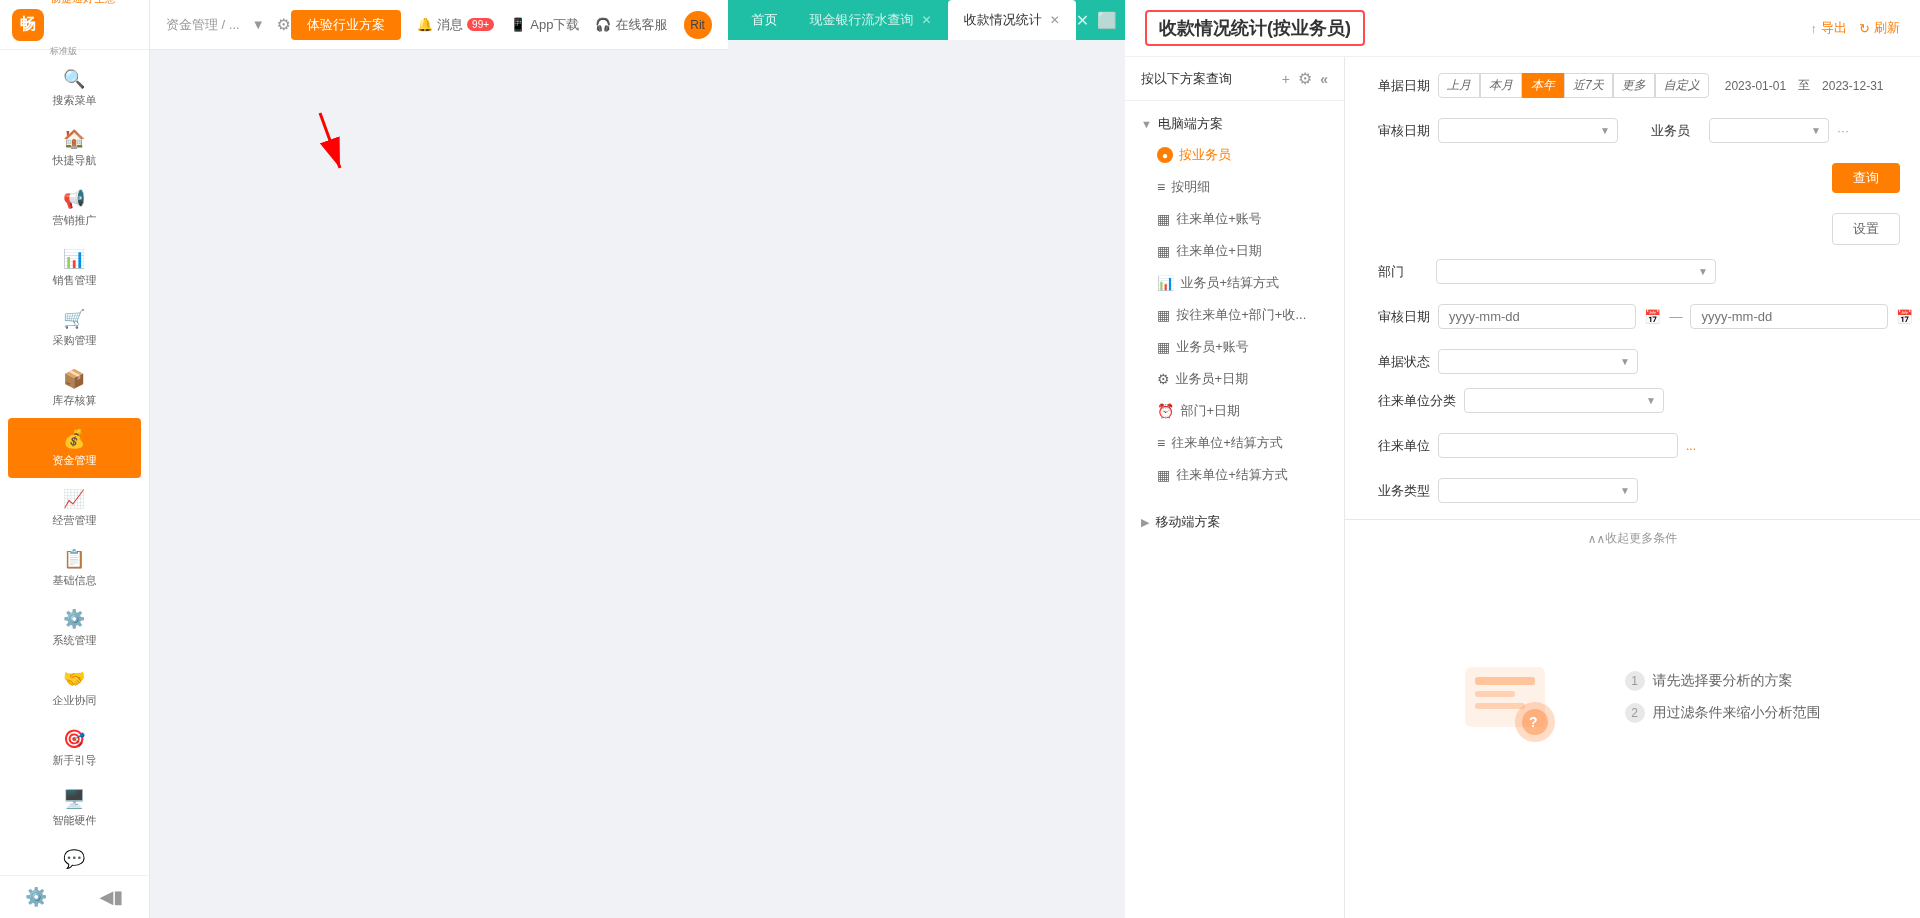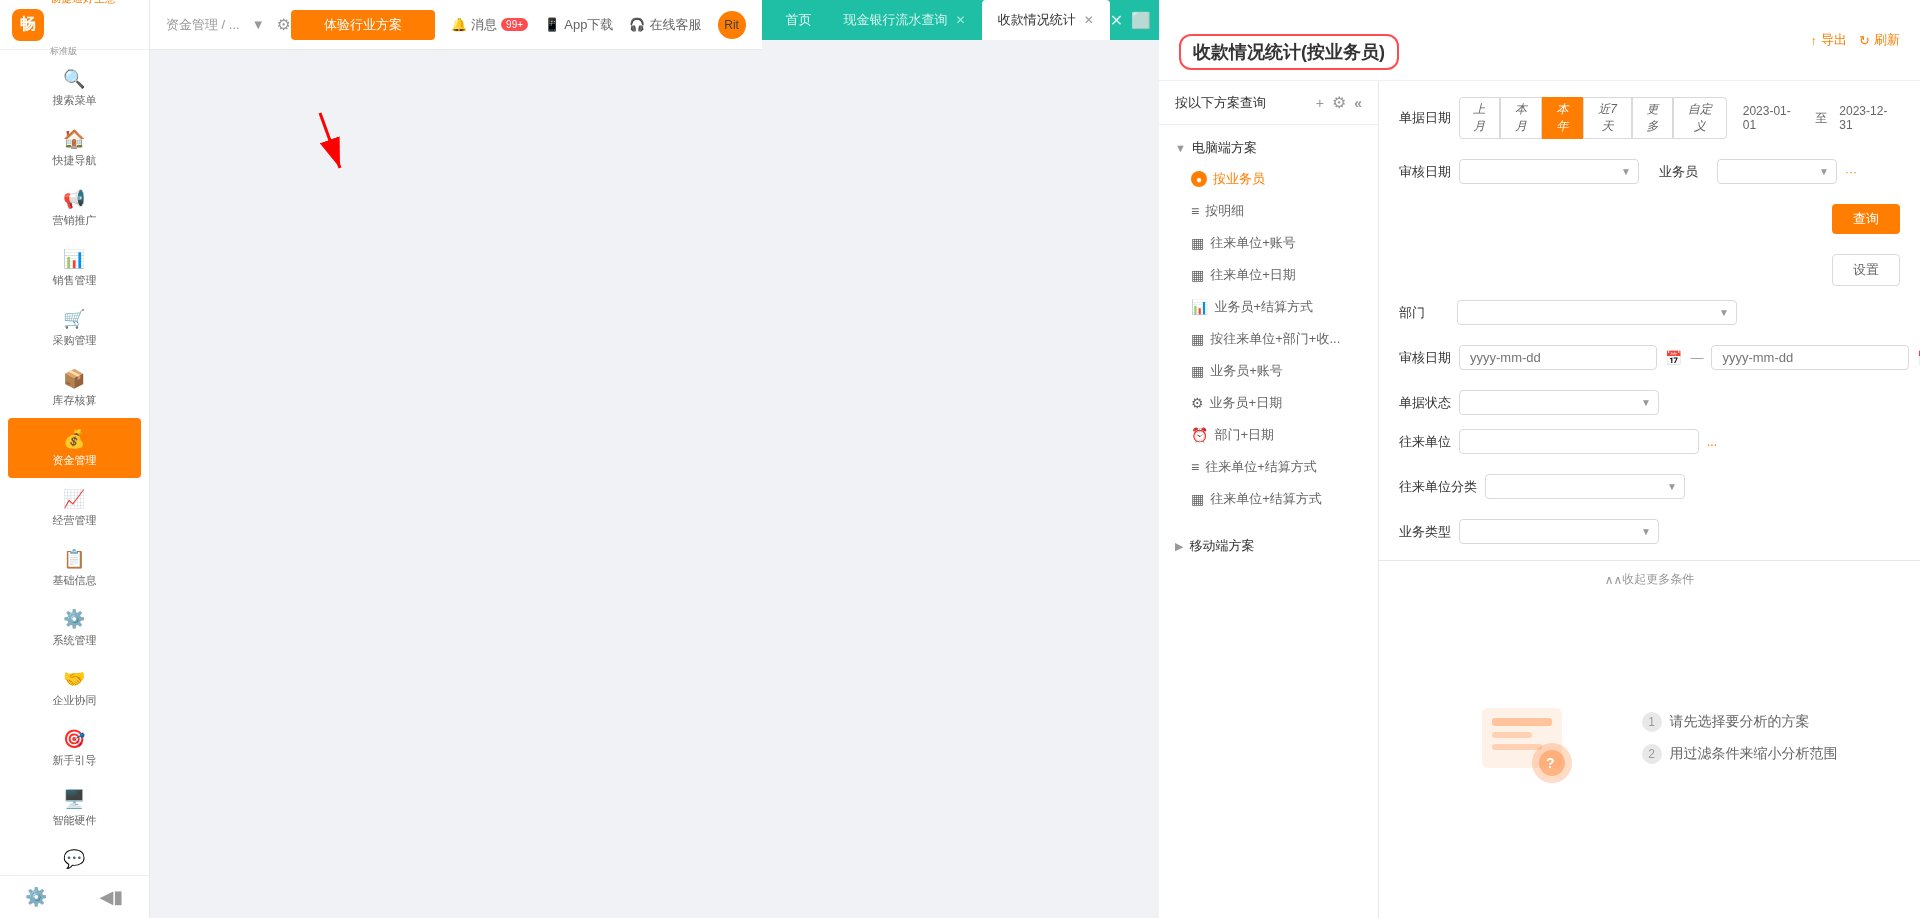--- a/index.html
+++ b/index.html
@@ -22,38 +22,38 @@
     .sidebar-footer-btn { color: #999; font-size: 18px; cursor: pointer; }
 
     
     .main-area { flex: 1; display: flex; flex-direction: row; overflow: hidden; }
 
     
     .top-bar { height: 50px; background: #fff; display: flex; align-items: center; padding: 0 16px; border-bottom: 1px solid #e8e8e8; justify-content: space-between; }
     .top-bar-left { display: flex; align-items: center; gap: 12px; }
     .breadcrumb-text { color: #999; font-size: 13px; }
     .top-bar-right { display: flex; align-items: center; gap: 16px; }
-    .trial-btn { background: #ff7d00; color: #fff; border: none; border-radius: 4px; padding: 6px 33px; font-size: 13px; cursor: pointer; }
+    .trial-btn { background: #ff7d00; color: #fff; border: none; border-radius: 4px; padding: 6px 16px; font-size: 13px; cursor: pointer; }
     .top-icon-item { display: flex; align-items: center; gap: 4px; color: #666; font-size: 13px; cursor: pointer; }
     .badge { background: #ff4d4f; color: #fff; font-size: 10px; border-radius: 8px; padding: 1px 5px; }
     .user-avatar { width: 28px; height: 28px; background: #ff7d00; border-radius: 50%; display: flex; align-items: center; justify-content: center; color: #404040; font-size: 12px; }
 
     
     .tab-bar { height: 40px; background: #1ebfa5; display: flex; align-items: center; padding: 0 0 0 8px; }
     .tab-item { display: flex; align-items: center; padding: 0 16px; height: 40px; cursor: pointer; color: rgba(255,255,255,0.8); font-size: 13px; position: relative; }
     .tab-item.active { background: #fff; color: #333; border-radius: 4px 4px 0 0; }
     .tab-item .tab-close { margin-left: 8px; font-size: 12px; color: rgba(255,255,255,0.6); }
     .tab-item.active .tab-close { color: #999; }
     .tab-home { color: rgba(255,255,255,0.9); }
     .tab-bar-right { margin-left: auto; display: flex; align-items: center; padding-right: 8px; gap: 8px; }
     .tab-bar-btn { color: rgba(255,255,255,0.8); font-size: 16px; cursor: pointer; }
 
     
     .content-area { flex: 1; background: #f5f5f5; display: flex; overflow: hidden; }
-    .page-title-box { border: 2px solid #ff4d4f; border-radius: 12px; padding: 4px 12px; position: relative; margin-top: 24px; }
+    .page-title-box { border: 2px solid #ff4d4f; border-radius: 4px; padding: 4px 12px; position: relative; }
     .page-title-text { font-size: 18px; font-weight: bold; color: #333; }
     .page-header-actions { display: flex; align-items: center; gap: 12px; }
     .action-btn { display: flex; align-items: center; gap: 4px; color: #ff7d00; cursor: pointer; font-size: 13px; }
 
     
     .scheme-panel { width: 220px; background: #fff; border-right: 1px solid #e8e8e8; flex-shrink: 0; overflow-y: auto; }
     .scheme-header { display: flex; align-items: center; justify-content: space-between; padding: 12px 16px; border-bottom: 1px solid #f0f0f0; }
     .scheme-header-title { font-size: 13px; color: #333; }
     .scheme-header-actions { display: flex; align-items: center; gap: 8px; }
     .scheme-action-icon { color: #999; cursor: pointer; font-size: 14px; }
@@ -66,21 +66,21 @@
     .scheme-item-active-dot { width: 16px; height: 16px; background: #ff7d00; border-radius: 50%; display: flex; align-items: center; justify-content: center; color: #fff; font-size: 10px; margin-right: 6px; }
 
     
     .right-panel { flex: 1; display: flex; flex-direction: column; overflow: hidden; }
 
     
     .filter-section { background: #fff; padding: 16px 20px; border-bottom: 1px solid #e8e8e8; }
     .filter-row { display: flex; align-items: center; margin-bottom: 14px; gap: 20px; flex-wrap: wrap; }
     .filter-row:last-child { margin-bottom: 0; }
     .filter-item { display: flex; align-items: center; gap: 8px; }
-    .filter-label { color: #333; font-size: 13px; white-space: nowrap; min-width: 50px; }
+    .filter-label { color: #333; font-size: 13px; white-space: nowrap; min-width: 50px; margin-left: 13px; }
     .filter-date-btns { display: flex; align-items: center; gap: 0; }
     .date-btn { padding: 3px 8px; border: 1px solid #d9d9d9; background: #fff; font-size: 12px; cursor: pointer; color: #666; font-style: italic; }
     .date-btn:first-child { border-radius: 4px 0 0 4px; }
     .date-btn:last-child { border-radius: 0 4px 4px 0; }
     .date-btn.active { background: #ff7d00; color: #fff; border-color: #ff7d00; }
     .date-range { display: flex; align-items: center; gap: 12px; font-size: 12px; color: #666; margin-left: 8px; }
     .filter-select { border: 1px solid #d9d9d9; border-radius: 4px; padding: 4px 28px 4px 10px; font-size: 13px; color: #666; background: #fff; min-width: 180px; appearance: none; cursor: pointer; position: relative; }
     .select-wrapper { position: relative; display: inline-flex; align-items: center; }
     .select-wrapper::after { content: '▼'; position: absolute; right: 8px; font-size: 10px; color: #999; pointer-events: none; }
     .filter-input { border: 1px solid #d9d9d9; border-radius: 4px; padding: 4px 10px; font-size: 13px; color: #999; background: #fff; min-width: 140px; }
@@ -412,31 +412,31 @@
                 <div class="select-wrapper">
                   <select class="filter-select" style="min-width:200px;">
                     <option></option>
                   </select>
                 </div>
               </div>
             </div>
 
             <div class="filter-row">
               <div class="filter-item">
+                <span class="filter-label">往来单位分类</span>
+                <div class="select-wrapper">
+                  <select class="filter-select" style="min-width:200px;">
+                    <option></option>
+                  </select>
+                </div>
+              </div>
+              <div class="filter-item">
                 <span class="filter-label">往来单位</span>
                 <input type="text" class="filter-input" style="min-width: 240px;">
                 <span class="filter-more-btn">...</span>
-              </div>
-              <div class="filter-item">
-                <span class="filter-label">往来单位分类</span>
-                <div class="select-wrapper">
-                  <select class="filter-select" style="min-width:200px;">
-                    <option></option>
-                  </select>
-                </div>
               </div>
               <div class="filter-item">
                 <span class="filter-label">业务类型</span>
                 <div class="select-wrapper">
                   <select class="filter-select" style="min-width:200px;">
                     <option></option>
                   </select>
                 </div>
               </div>
             </div>

